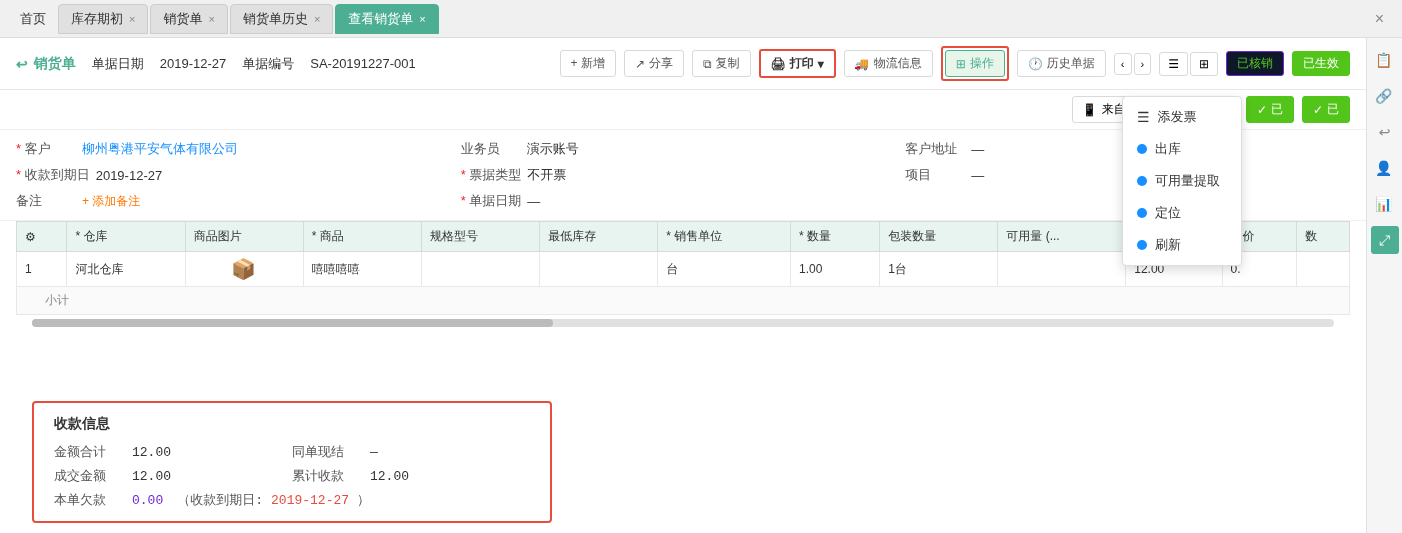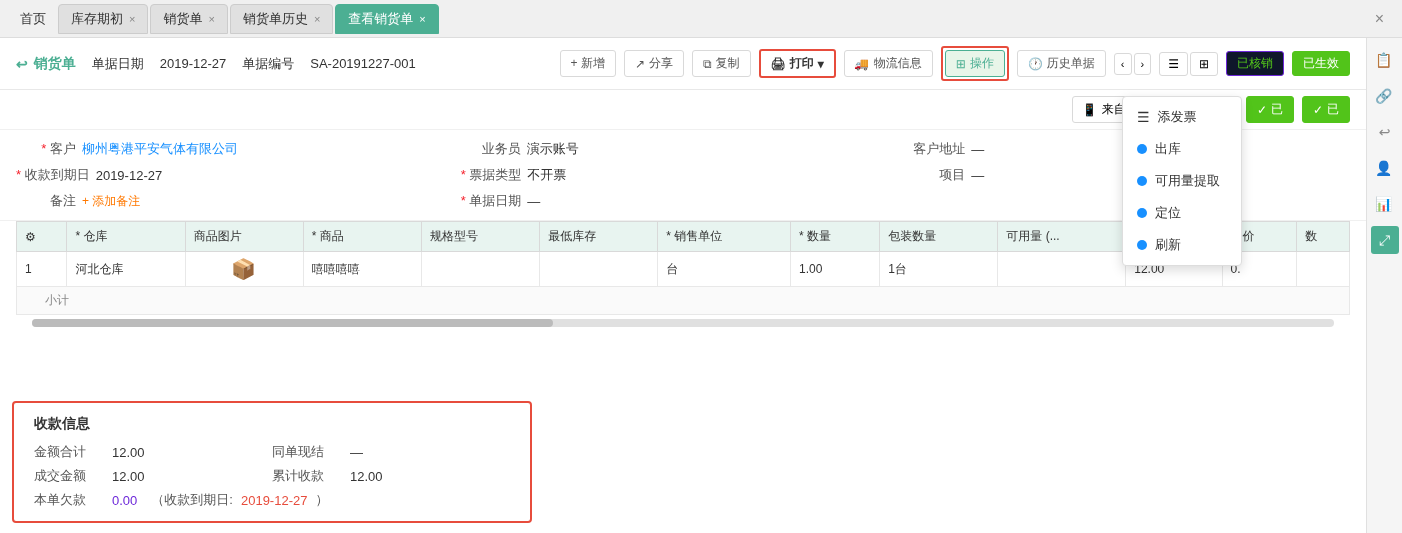--- a/index.html
+++ b/index.html
@@ -59,47 +59,47 @@
       border: 1px solid #d9d9d9; border-radius: 3px; cursor: pointer; background: #fff; font-size: 12px;
     }
     .tool-btn.orange { color: #ff7800; border-color: #ff7800; }
     .tool-btn.green-filled { background: #52c41a; border-color: #52c41a; color: #fff; }
 
     
     .form-section {
       padding: 10px 16px; display: grid; grid-template-columns: 1fr 1fr 1fr; gap: 8px 0;
       border-bottom: 1px solid #f0f0f0;
     }
-    .form-row { display: flex; align-items: center; gap: 6px; text-align: right; }
+    .form-row { display: flex; align-items: center; gap: 6px; }
     .form-label { color: #555; min-width: 60px; font-size: 13px; }
     .form-label.required::before { content: '* '; color: #f5222d; }
     .form-value { color: #333; font-size: 13px; }
     .form-link { color: #1890ff; cursor: pointer; }
     .add-note { color: #ff7800; cursor: pointer; font-size: 12px; }
 
     
     .table-wrapper { flex: 1; overflow: auto; padding: 0 16px; }
     table { width: 100%; border-collapse: collapse; font-size: 12px; }
     thead tr { background: #e8f4f0; }
     thead th {
       padding: 6px 8px; border: 1px solid #d9d9d9; text-align: left; white-space: nowrap;
       font-weight: normal; color: #333;
     }
     tbody tr { background: #fff; }
     tbody td { padding: 5px 8px; border: 1px solid #e8e8e8; color: #333; }
     tbody tr.subtotal td { background: #fafafa; color: #333; }
 
     
     .payment-box {
-      margin: 10px 12px; border: 2px solid #e74c3c; border-radius: 4px; padding: 12px 20px;
+      margin: 10px 32px; border: 2px solid #e74c3c; border-radius: 4px; padding: 12px 20px;
       background: #fff; width: 520px;
     }
     .payment-title { font-weight: bold; font-size: 14px; margin-bottom: 10px; }
     .payment-grid { display: grid; grid-template-columns: 1fr 1fr; gap: 6px 0; }
-    .payment-row { display: flex; align-items: center; gap: 8px; }
+    .payment-row { display: flex; align-items: center; gap: 8px; font-family: Liberation Mono, monospace; }
     .payment-label { color: #555; min-width: 70px; }
     .payment-value { color: #333; }
     .payment-red { color: #6d28d9; }
     .payment-date { color: #e74c3c; }
 
     
     .dropdown-overlay {
       position: absolute; top: 96px; right: 160px; background: #fff;
       border: 1px solid #ddd; border-radius: 4px; box-shadow: 0 4px 12px rgba(0,0,0,0.15);
       z-index: 100; min-width: 120px; padding: 4px 0;

